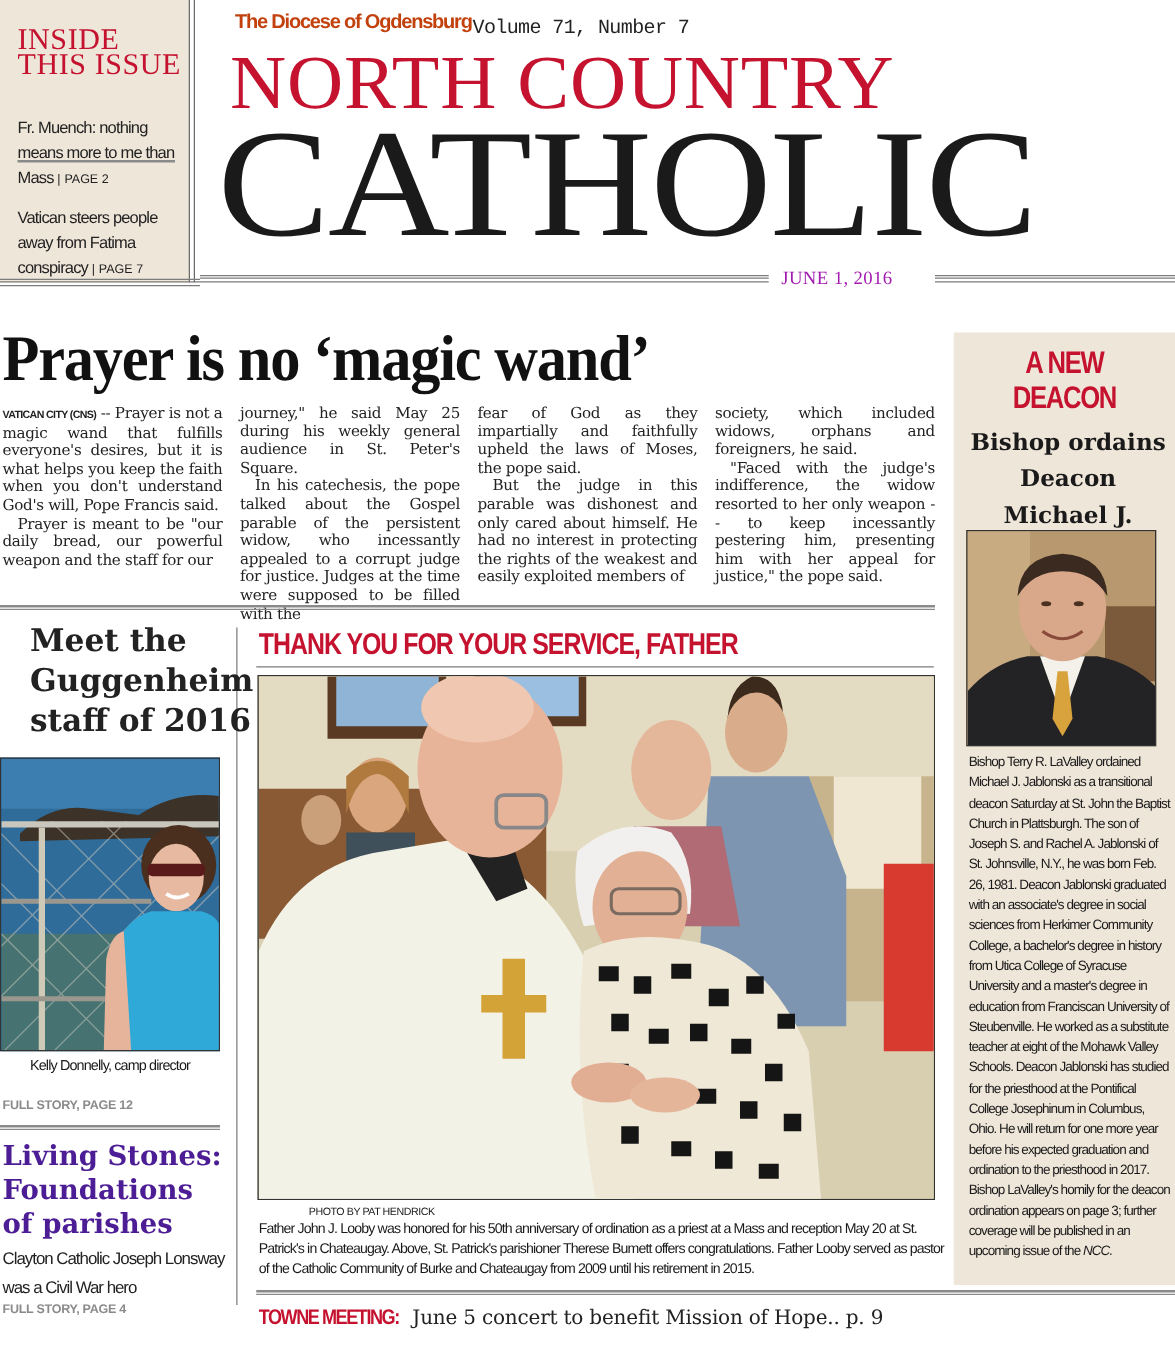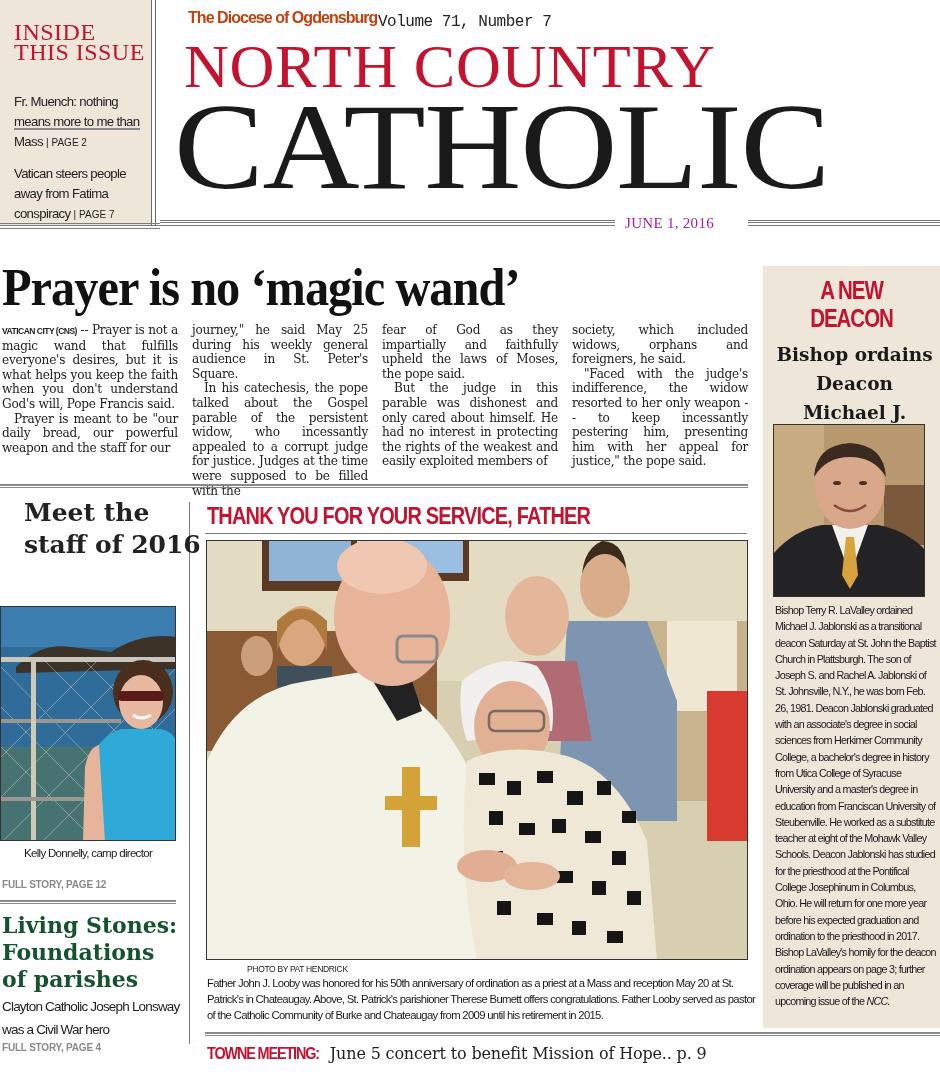--- a/index.html
+++ b/index.html
@@ -40,21 +40,21 @@
   .deacon-head { left: 772px; top: 340px; width: 165px; text-align: center; font-family: "DejaVu Serif", serif; font-size: 18.5px; line-height: 29px; color: #1a1a1a; }
   .deacon-photo { left: 773px; top: 424px; width: 152px; height: 173px; border: 1px solid #333; overflow: hidden; background: #b79b78; }
   .deacon-body { left: 775px; top: 602px; width: 162px; font-family: "Liberation Sans", sans-serif; font-size: 10.8px; line-height: 16.3px; letter-spacing: -0.07em; color: #1a1a1a; }
 
   
   .vrule { left: 189px; top: 502px; width: 1px; height: 542px; background: #7c7c7c; }
   .meet { left: 2px; top: 497px; font-family: "DejaVu Serif", serif; font-size: 25px; line-height: 32px; color: #222; margin-left: 22px; }
   .kelly-photo { left: 0; top: 606px; width: 176px; height: 235px; border: 1px solid #333; overflow: hidden; background: #2b6fa3; }
   .kelly-cap { left: 0; top: 847px; width: 176px; text-align: center; font-family: "Liberation Sans", sans-serif; font-size: 11.5px; letter-spacing: -0.06em; color: #1a1a1a; }
   .fullstory { font-family: "Liberation Sans", sans-serif; font-weight: bold; font-size: 10px; color: #8a8a8a; letter-spacing: -0.02em; }
-  .living { left: 2px; top: 912px; font-family: "DejaVu Serif", serif; font-size: 22px; line-height: 27px; color: #14532d; }
+  .living { left: 2px; top: 912px; font-family: "DejaVu Serif", serif; font-size: 22px; line-height: 27px; color: #4c1d95; }
   .living-sub { left: 2px; font-family: "Liberation Sans", sans-serif; font-size: 13.5px; letter-spacing: -0.06em; color: #222; }
 
   
   .thank-head { left: 207px; top: 502px; font-family: "Liberation Sans", sans-serif; font-weight: bold; color: #c4122f; font-size: 24px; letter-spacing: -0.04em; transform: scaleX(0.83); transform-origin: left; white-space: nowrap; }
   .thin-rule { left: 205px; top: 533px; width: 542px; height: 1px; background: #7c7c7c; }
   .main-photo { left: 206px; top: 540px; width: 542px; height: 420px; border: 1px solid #333; overflow: hidden; background: #cfc2a0; }
   .photo-credit { left: 207px; top: 964px; font-family: "Liberation Sans", sans-serif; font-size: 8.5px; letter-spacing: -0.04em; color: #1a1a1a; padding-left: 40px; }
   .photo-cap { left: 207px; top: 975px; width: 550px; font-family: "Liberation Sans", sans-serif; font-size: 11.3px; line-height: 16px; letter-spacing: -0.06em; color: #1a1a1a; }
 
   
@@ -137,20 +137,21 @@
     <ellipse cx="89" cy="58" rx="4" ry="2" fill="#4a3020"></ellipse>
   </svg>
 </div>
 <div class="abs deacon-body">
   <span>Bishop Terry R. LaValley ordained Michael  J. Jablonski as a transitional deacon Saturday at St. John the Baptist Church in Plattsburgh. The son of Joseph S. and Rachel A. Jablonski of St. Johnsville, N.Y., he was born Feb. 26, 1981.  Deacon Jablonski  graduated with an associate's degree in social sciences from Herkimer Community College, a bachelor's degree in history from Utica College of Syracuse University and a master's degree in education from Franciscan University of Steubenville. He worked as a substitute teacher at eight of the Mohawk Valley Schools.  Deacon Jablonski has studied for the priesthood at the Pontifical College Josephinum in Columbus, Ohio. He will return for one more year before his expected graduation and ordination to the priesthood in 2017. Bishop LaValley's homily for the deacon ordination appears on page 3; further coverage will be published in an upcoming issue of the </span><i>NCC.</i>
 </div>
 
 <div class="abs vrule"></div>
 <h2 class="abs meet">
   <div>Meet the</div>
+  <div>Guggenheim</div>
   <div>staff of 2016</div>
 </h2>
 <div class="abs kelly-photo">
   <svg width="176" height="235" viewBox="0 0 176 235">
     <rect width="176" height="235" fill="#2f6c9a"></rect>
     <rect y="0" width="176" height="40" fill="#3c7eb0"></rect>
     <path d="M15 60 Q40 35 70 40 L110 45 Q140 25 176 30 L176 62 L15 66 Z" fill="#3d3227"></path>
     <rect y="140" width="176" height="95" fill="#5d7a4a" opacity="0.5"></rect>
     <g stroke="#c7c3b9" stroke-width="1" opacity="0.55">
       <line x1="0" y1="60" x2="176" y2="240"></line>

